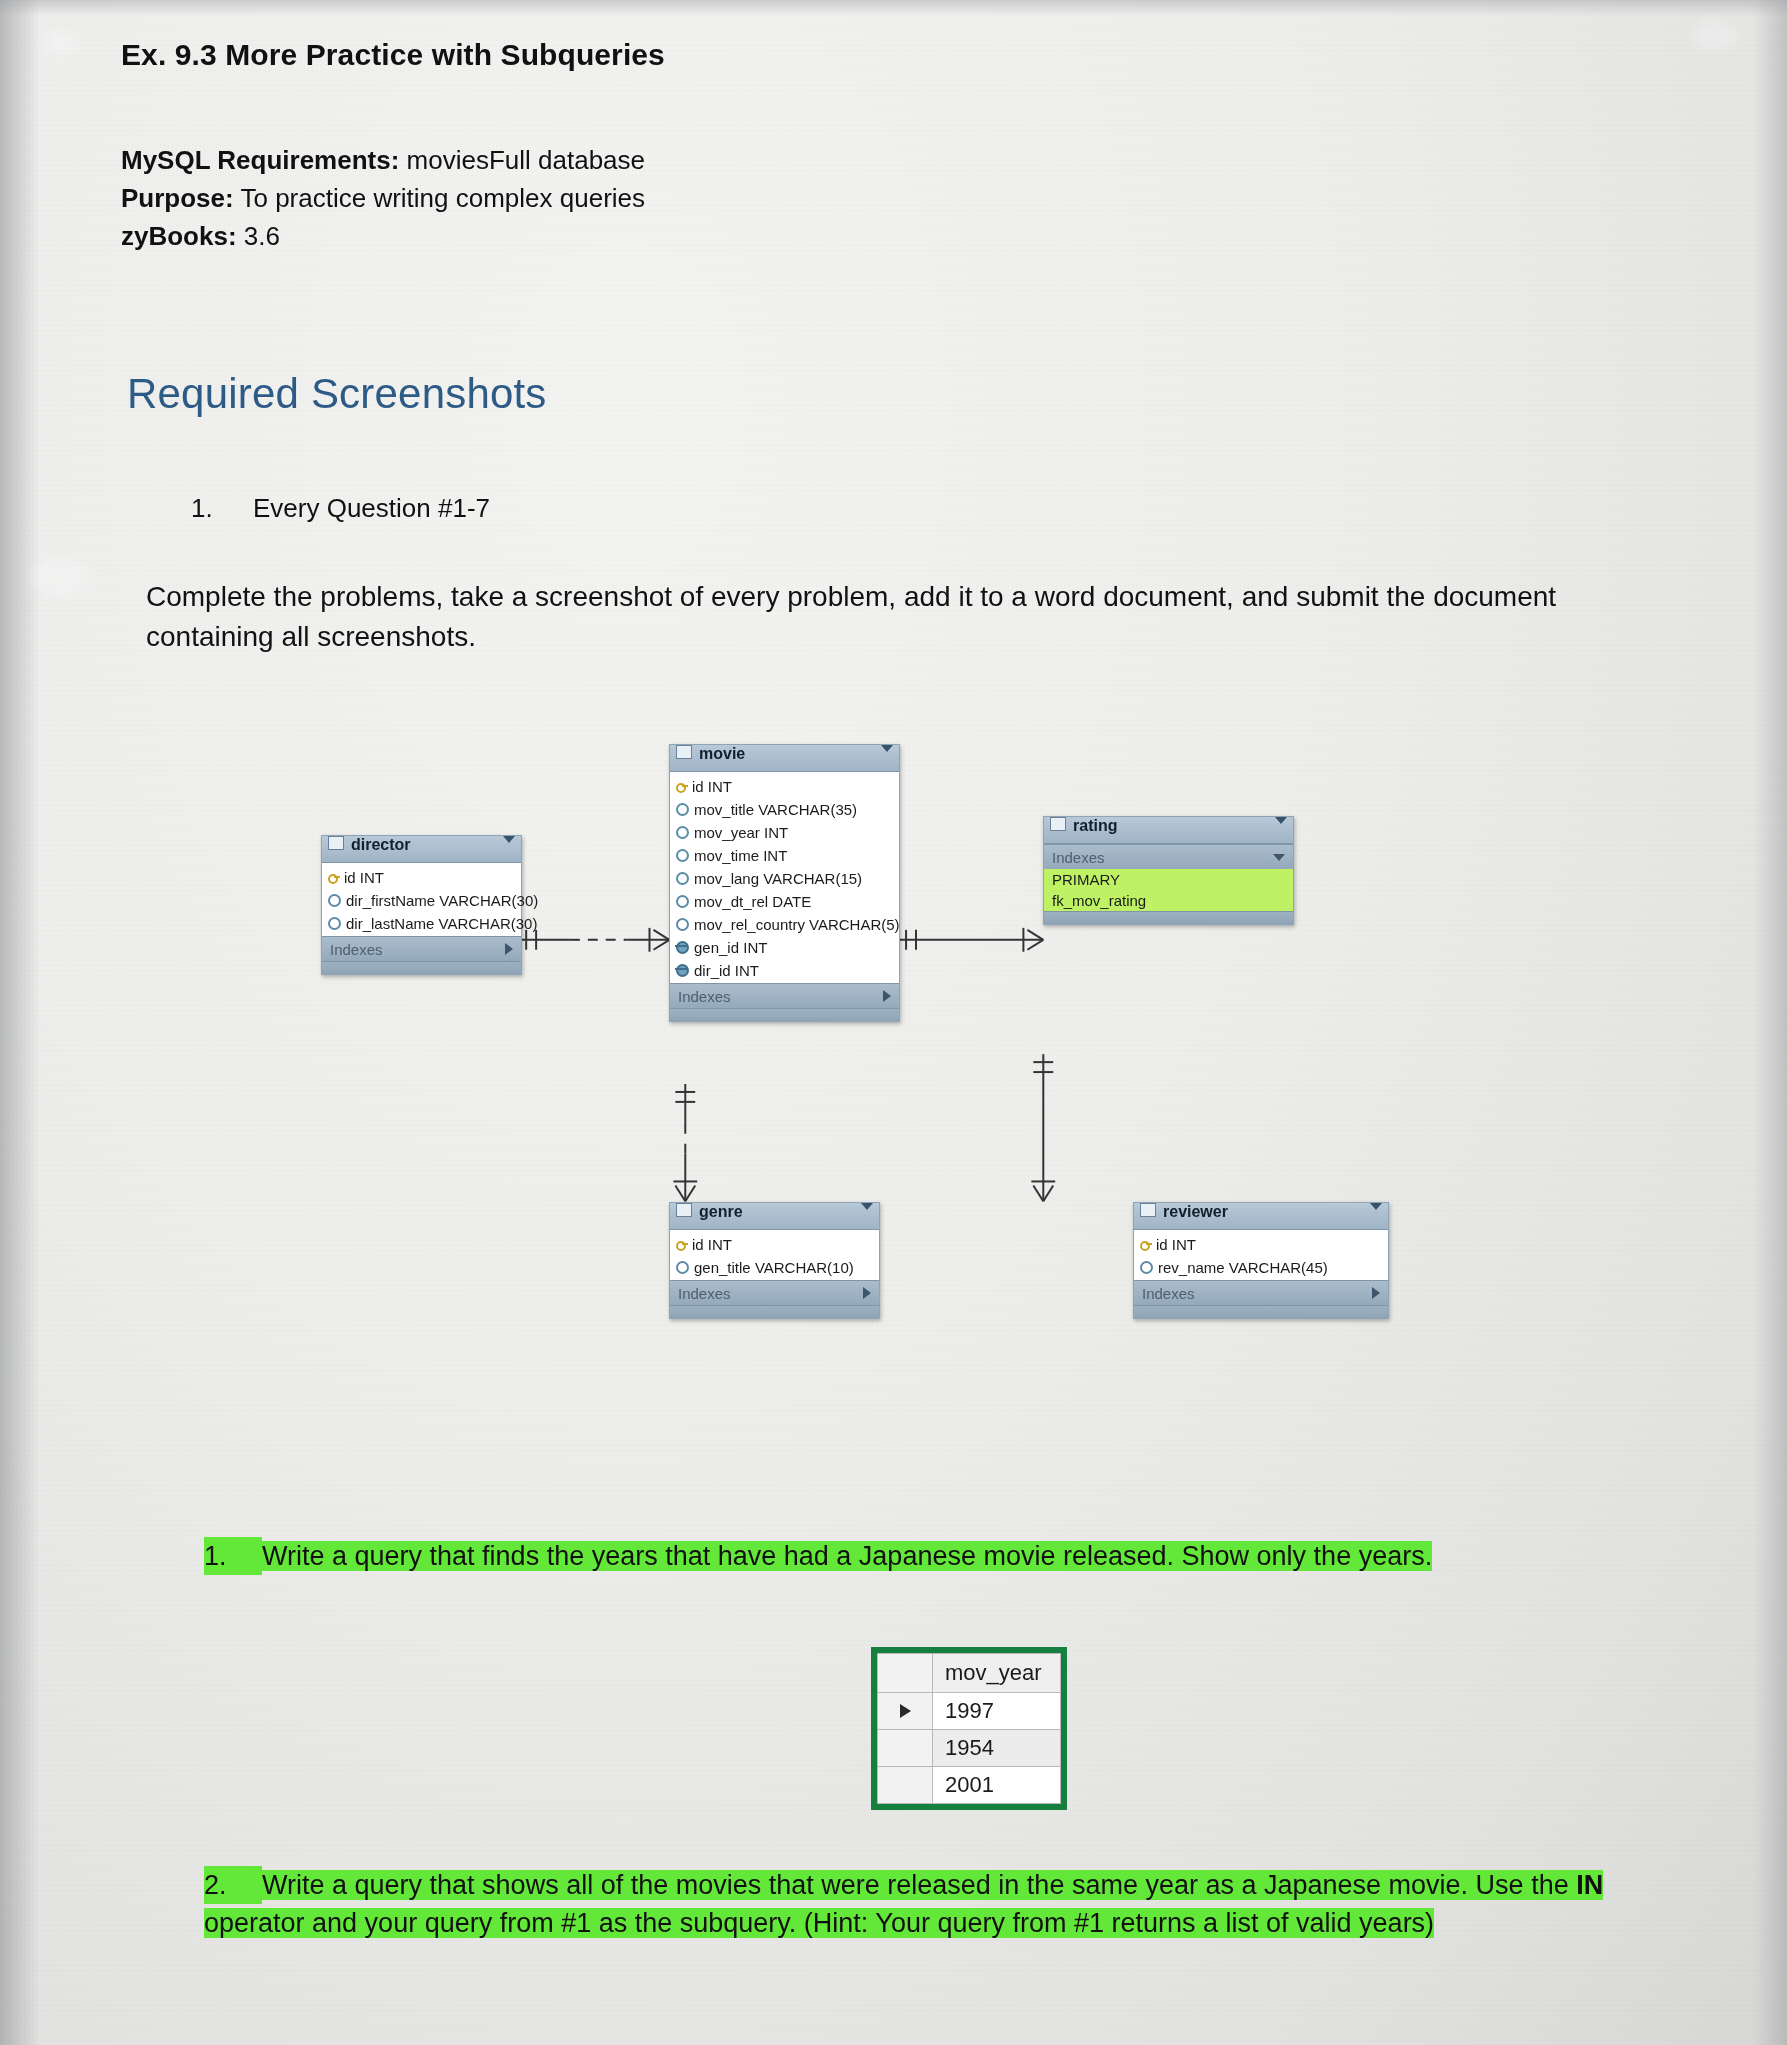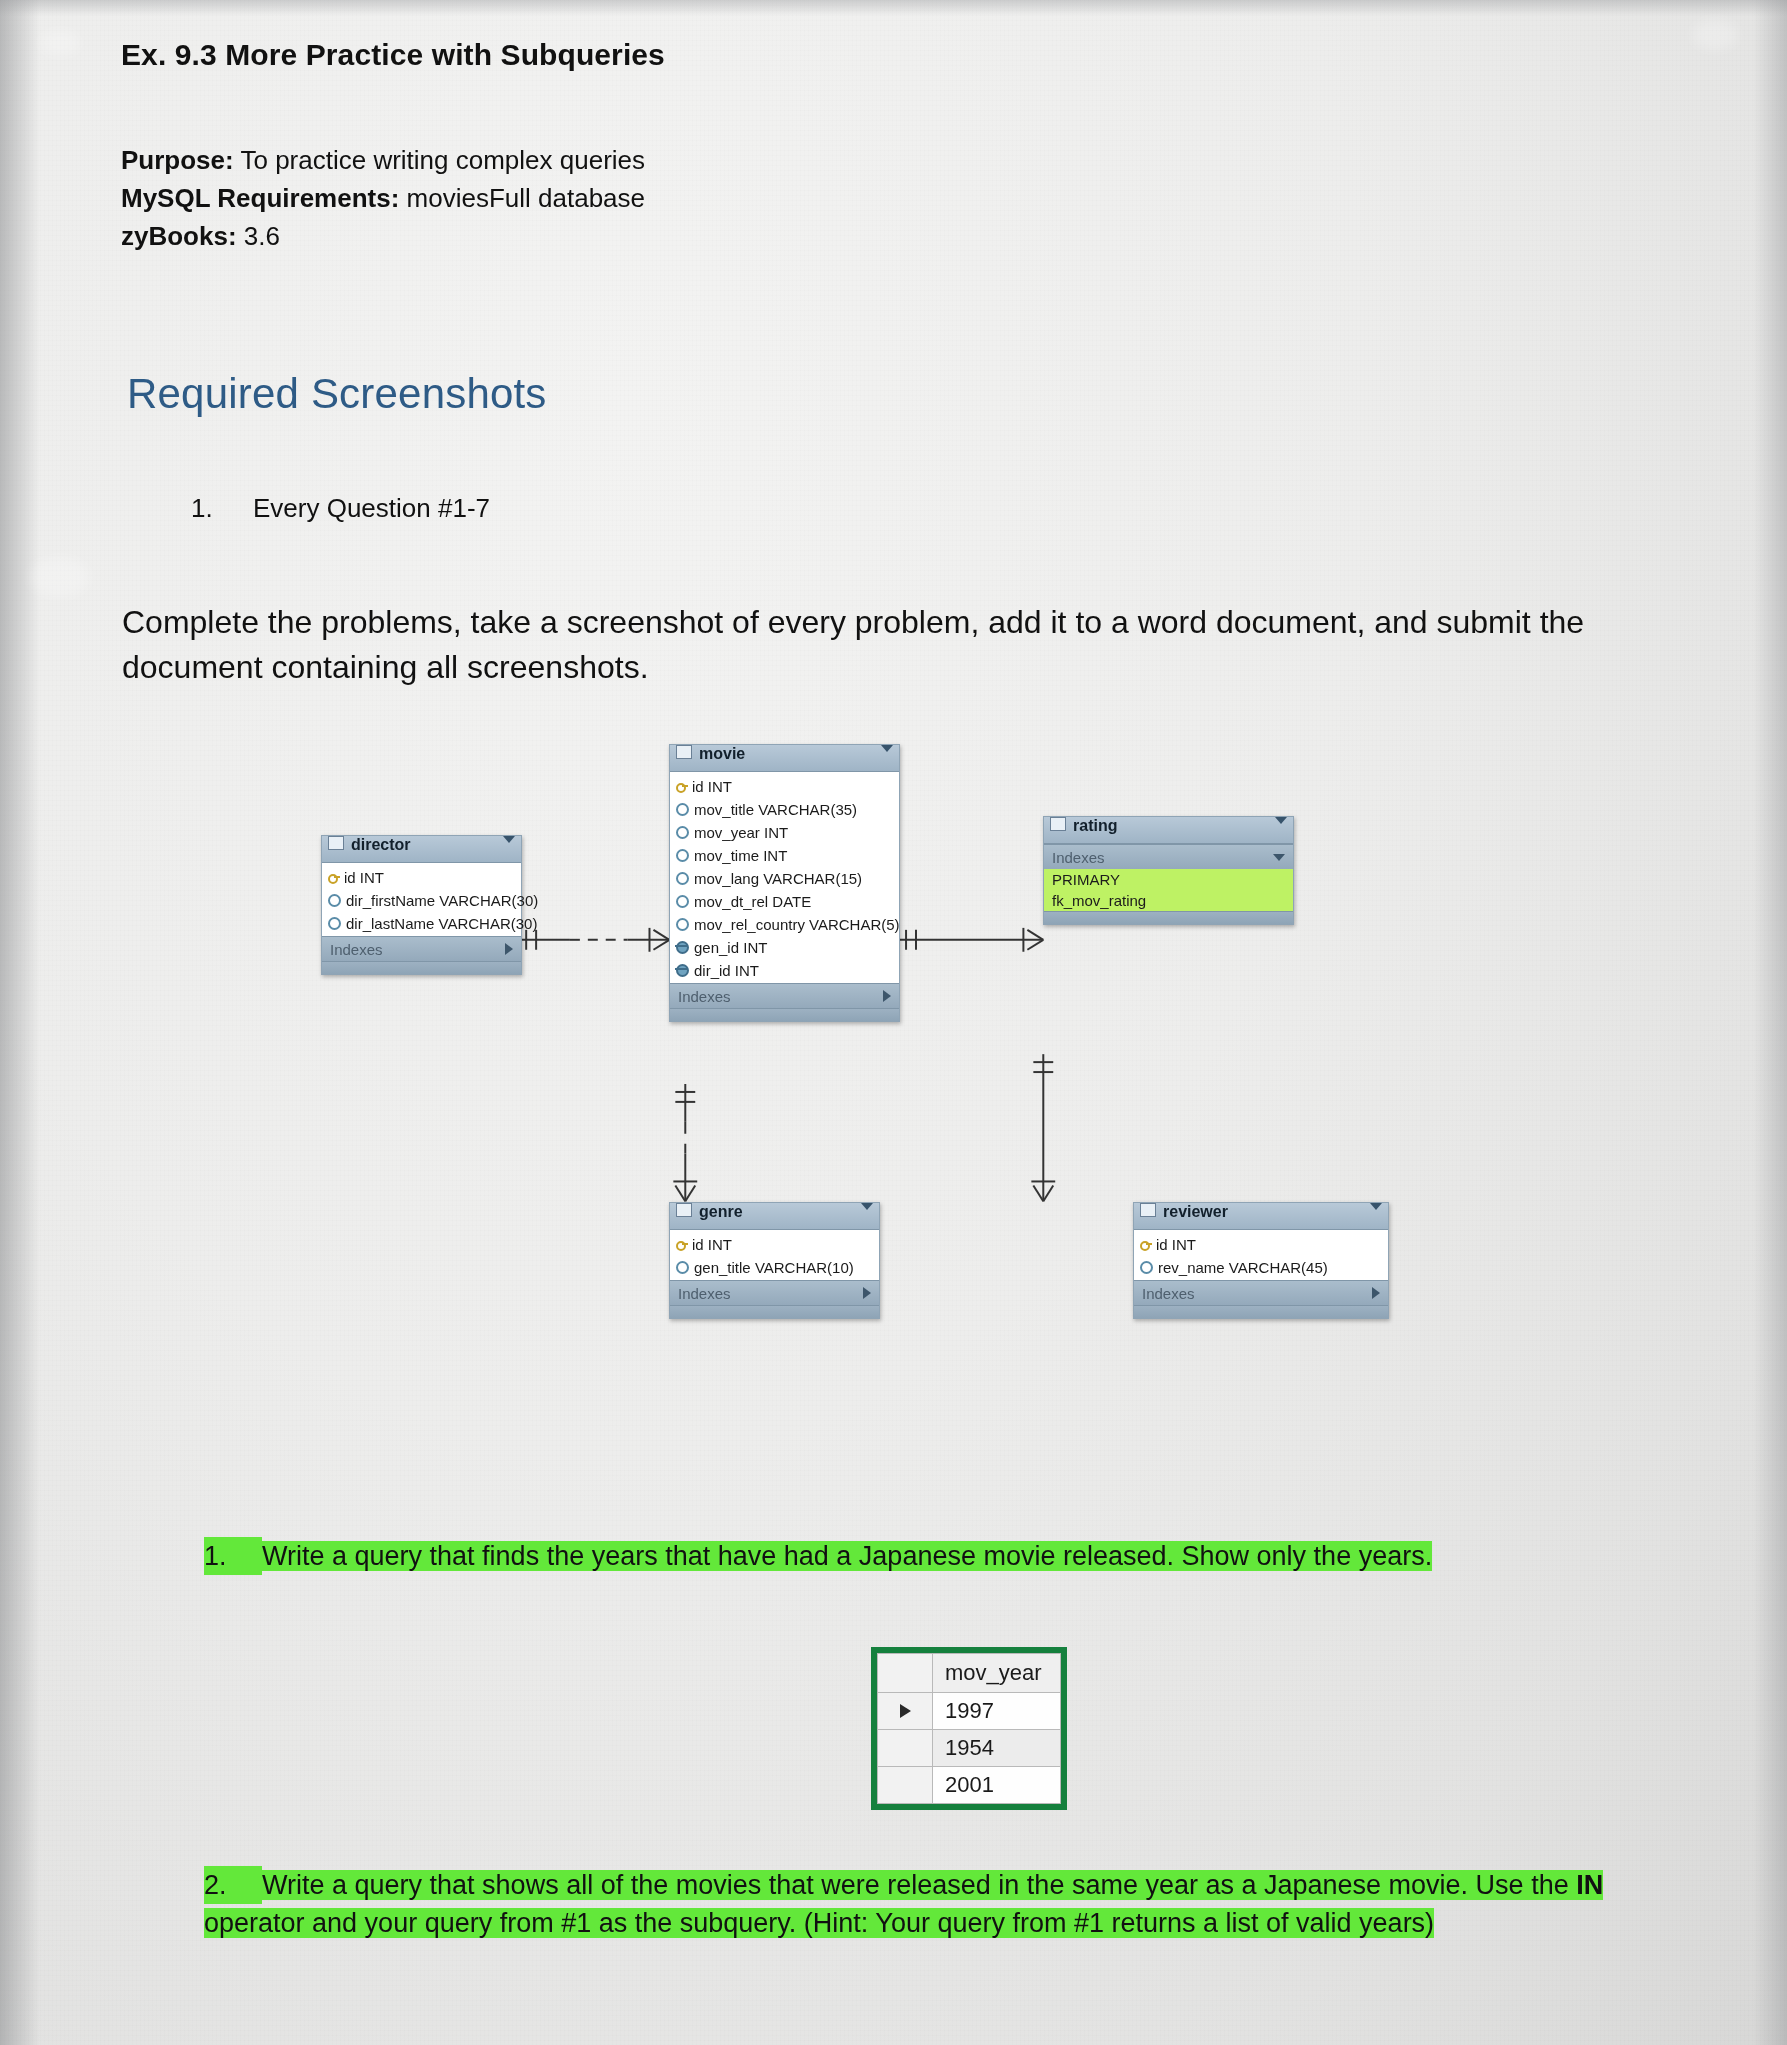--- a/index.html
+++ b/index.html
@@ -82,26 +82,25 @@
 
   .req-item {
     position: absolute;
     left: 191px; top: 493px;
     font-size: 26px;
   }
   .req-item .num { display: inline-block; width: 62px; }
 
   .para {
     position: absolute;
-    left: 122px; top: 577px;
+    left: 146px; top: 577px;
     width: 1512px;
-    font-size: 32px;
+    font-size: 28px;
     line-height: 1.42;
     font-weight: 500;
-    margin-top: 23px;
   }
 
   
   .erd {
     position: absolute;
     left: 299px; top: 726px;
     width: 1234px; height: 716px;
   }
   .tbl {
     position: absolute;
@@ -303,24 +302,24 @@
 <div class="edge-left"></div>
 <div class="edge-right"></div>
 <div class="edge-top"></div>
 
 <div class="content">
 
   <h1 class="title">Ex. 9.3 More Practice with Subqueries</h1>
 
   <div class="meta">
     <div>
+      <b>MySQL Requirements:</b><span> moviesFull database</span>
+    </div>
+    <div>
       <b>Purpose:</b><span> To practice writing complex queries</span>
-    </div>
-    <div>
-      <b>MySQL Requirements:</b><span> moviesFull database</span>
     </div>
     <div>
       <b>zyBooks:</b><span> 3.6</span>
     </div>
   </div>
 
   <h2 class="section">Required Screenshots</h2>
 
   <div class="req-item">
     <span class="num">1.</span><span>Every Question #1-7</span>

